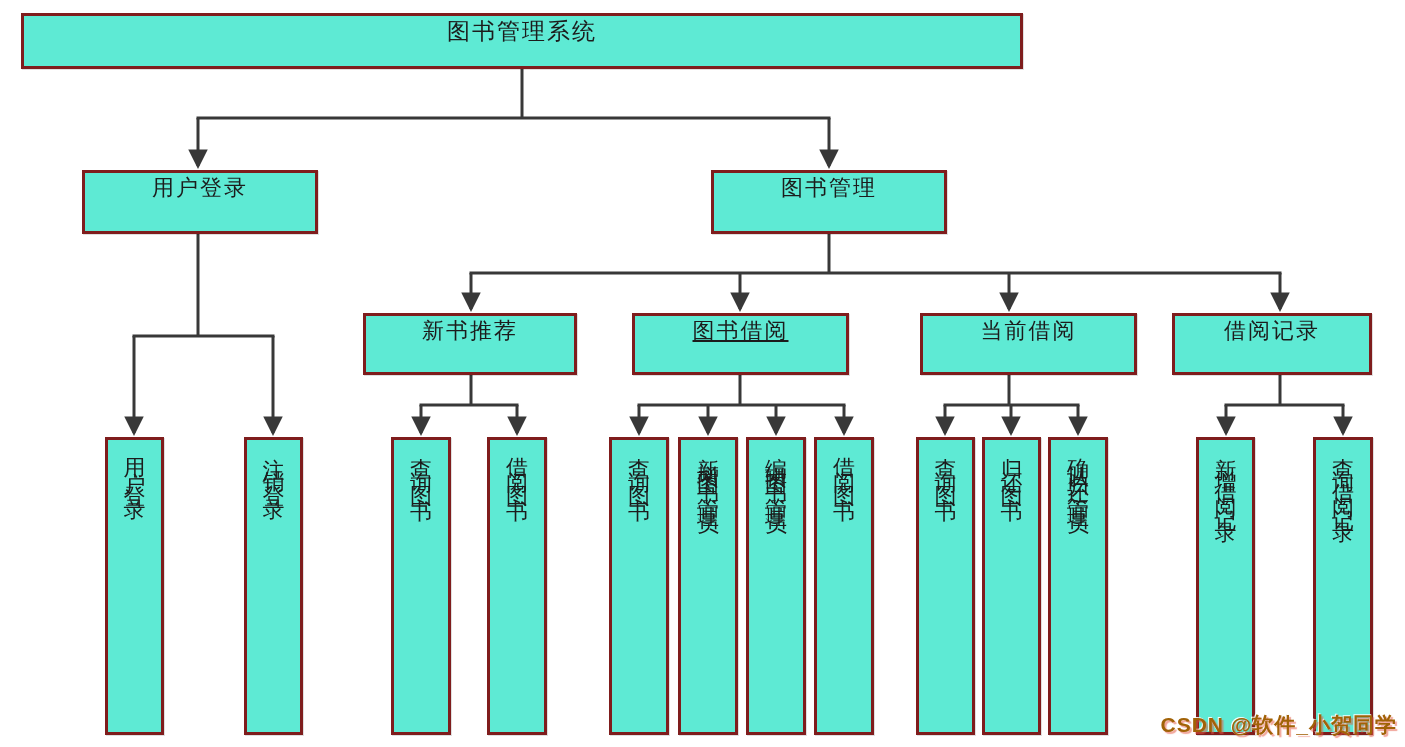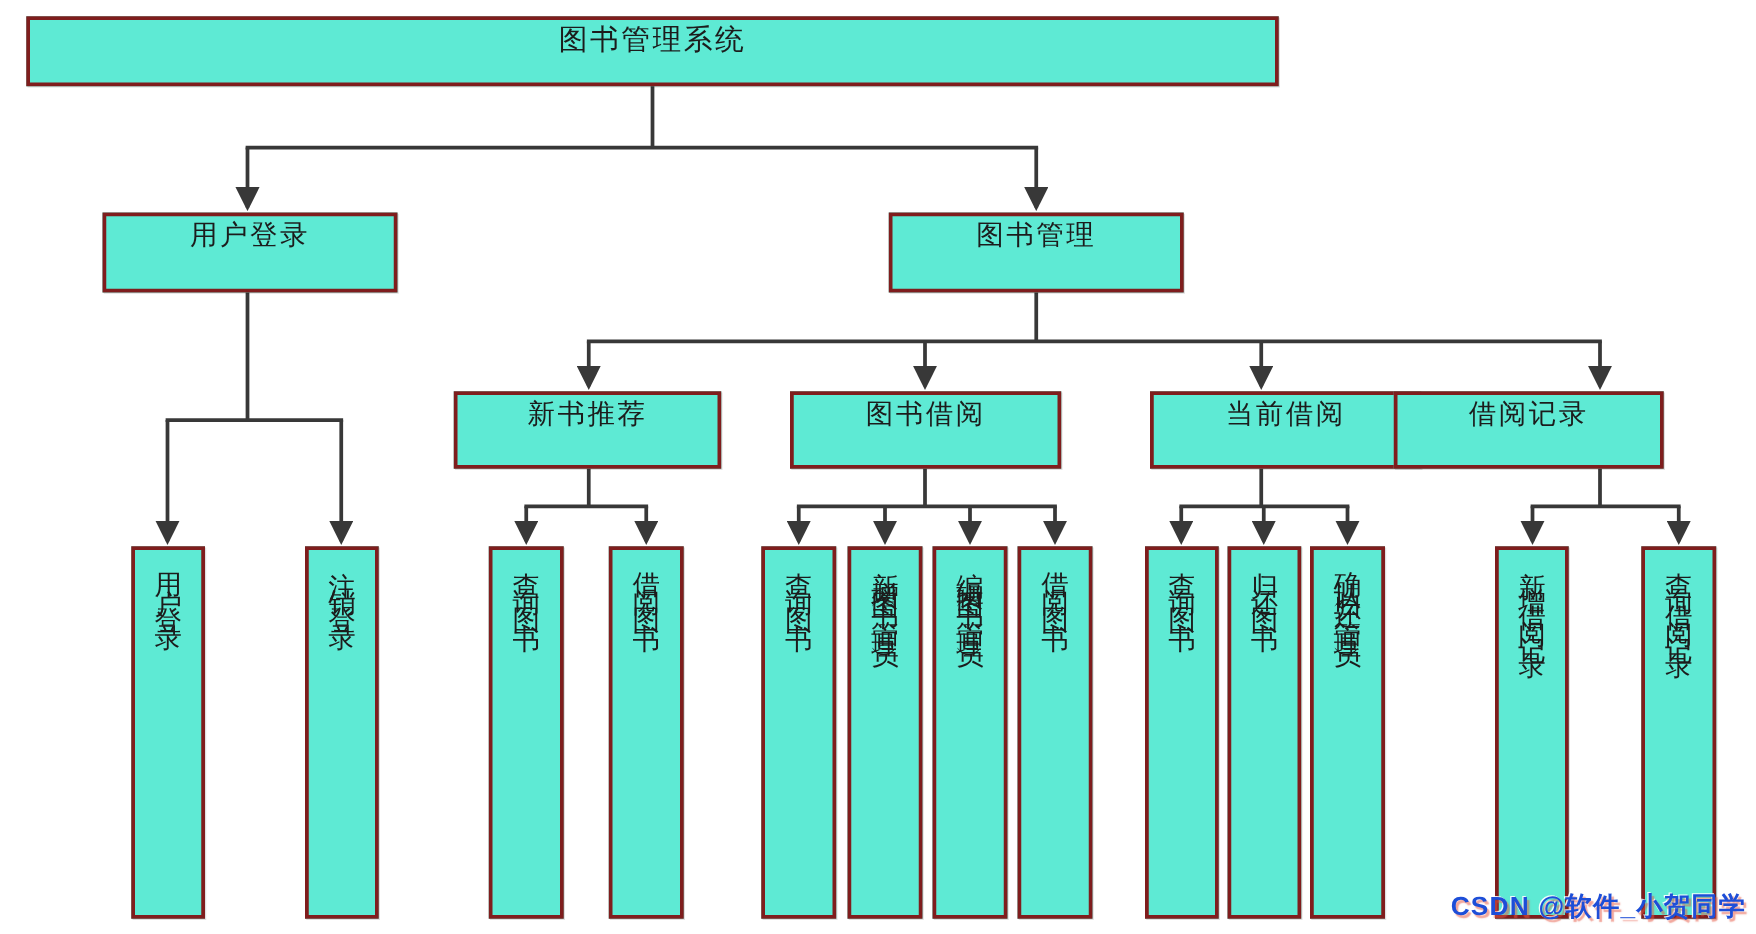--- a/index.html
+++ b/index.html
@@ -41,21 +41,21 @@
   }
   .v-label.long{letter-spacing:8px;}
   .v-label.mid{letter-spacing:13px;}
   .watermark{
     position:absolute;
     right:8px;
     top:711px;
     z-index:2;
     font-size:21px;
     font-weight:700;
-    color:#1d4ed8;
+    color:#a16207;
     letter-spacing:1px;
     text-shadow:2px 2px 1px rgba(230,90,70,0.55), -1px -1px 0 rgba(255,255,255,0.9);
     white-space:nowrap;
   }
 </style>
 </head>
 <body>
 
 <div class="canvas">
 
@@ -111,27 +111,27 @@
   <div class="box" style="left:82px;top:170px;width:236px;height:64px;">
     <span class="h-label">用户登录</span>
   </div>
   <div class="box" style="left:711px;top:170px;width:236px;height:64px;">
     <span class="h-label">图书管理</span>
   </div>
 
   <div class="box" style="left:363px;top:313px;width:214px;height:62px;">
     <span class="h-label">新书推荐</span>
   </div>
-  <div class="box" style="left:632px;top:313px;width:217px;height:62px;">
+  <div class="box" style="left:632px;top:313px;width:217px;height:62px;text-decoration:underline;">
     <span class="h-label">图书借阅</span>
   </div>
   <div class="box" style="left:901px;top:313px;width:217px;height:62px;margin-left:19px;">
     <span class="h-label">当前借阅</span>
   </div>
-  <div class="box" style="left:1115px;top:313px;width:216px;height:62px;">
+  <div class="box" style="left:1172px;top:313px;width:200px;height:62px;">
     <span class="h-label">借阅记录</span>
   </div>
 
   <div class="box" style="left:105px;top:437px;width:59px;height:298px;">
     <span class="v-label">用户登录</span>
   </div>
   <div class="box" style="left:244px;top:437px;width:59px;height:298px;">
     <span class="v-label">注销登录</span>
   </div>
 

